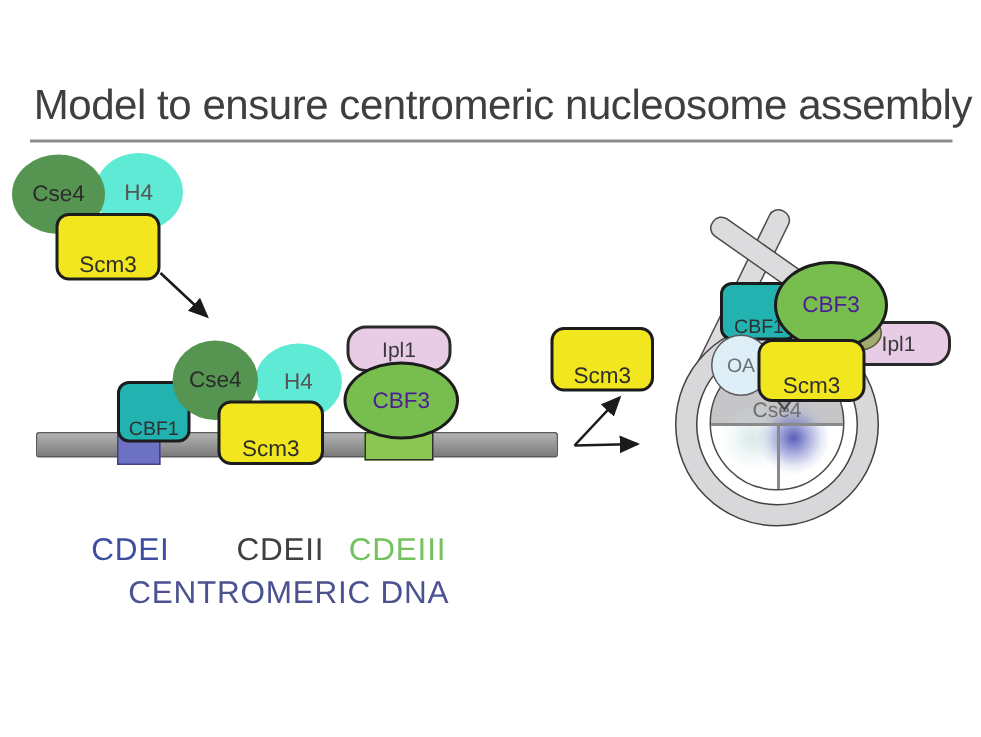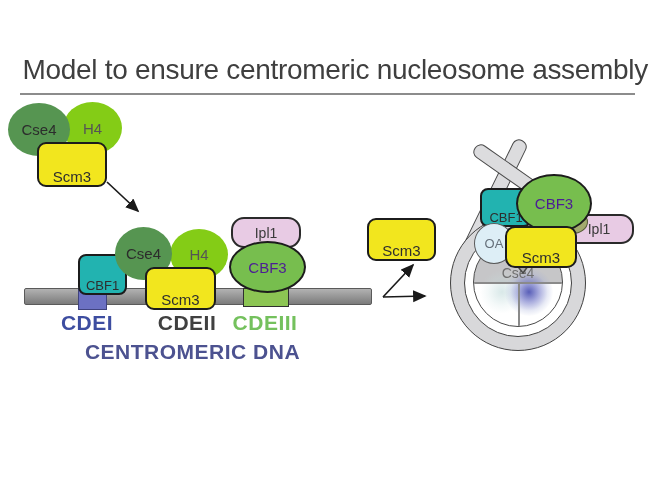--- a/index.html
+++ b/index.html
@@ -15,34 +15,34 @@
   }
   .title-rule{left:20px;top:93px;width:615px;height:2px;background:#8c8c8c;}
   
   .ellipse{border-radius:50%;display:flex;align-items:center;justify-content:center;
     font-size:15px;color:#4c1d95;}
   .box{border-radius:9px;border:2px solid #1c1c1c;display:flex;align-items:flex-end;
     justify-content:center;font-size:15px;color:#2e2e2e;}
   .pill{border-radius:13px;border:2px solid #2a2a2a;display:flex;align-items:center;
     justify-content:center;font-size:14px;color:#3a3a3a;}
   .green{background:#569551;color:#2c2c2c;}
-  .gray{background:#84cc16;color:#555;}
+  .gray{background:#5eead4;color:#555;}
   .yellow{background:#f2e61e;}
   .teal{background:#22b3b0;font-size:13px;margin-left:12px;}
   .brightgreen{background:#77be4e;border:2px solid #1c1c1c;}
   .pink{background:#e8cbe4;}
   
   .dna-bar{left:24px;top:288px;width:346px;height:15px;border-radius:2px;
     background:linear-gradient(#b2b2b2,#7b7b7b);border:1px solid #5a5a5a;}
   .site-blue{left:78px;top:288px;width:27px;height:20px;background:#6c71c3;
     border:1px solid #40437e;}
   .site-green{left:243px;top:288px;width:44px;height:17px;background:#8cc553;
     border:1.5px solid #2f2f2f;}
   
-  .sec-label{font-size:21px;font-weight:700;text-align:center;letter-spacing:0.5px;}
+  .sec-label{font-size:21px;font-weight:400;text-align:center;letter-spacing:0.5px;margin-top:44px;}
   
   .strand{border-radius:7px;background:#dcdcde;border:1.5px solid #4a4a4a;}
   .ring-outer{left:450px;top:215px;width:134px;height:134px;border-radius:50%;
     background:#d8d8da;border:1.6px solid #414141;}
   .ring-hole{left:464px;top:229px;width:106px;height:106px;border-radius:50%;
     background:#ffffff;border:1.6px solid #414141;}
   .quad{left:473px;top:237px;width:88px;height:88px;border-radius:50%;
     border:1.5px solid #4a4a4a;overflow:hidden;
     background:linear-gradient(#c6c6c8 0 50%, #ffffff 50% 100%);}
   .quad-hline{left:0;top:50%;width:100%;height:1.5px;background:#8a8a8a;}

